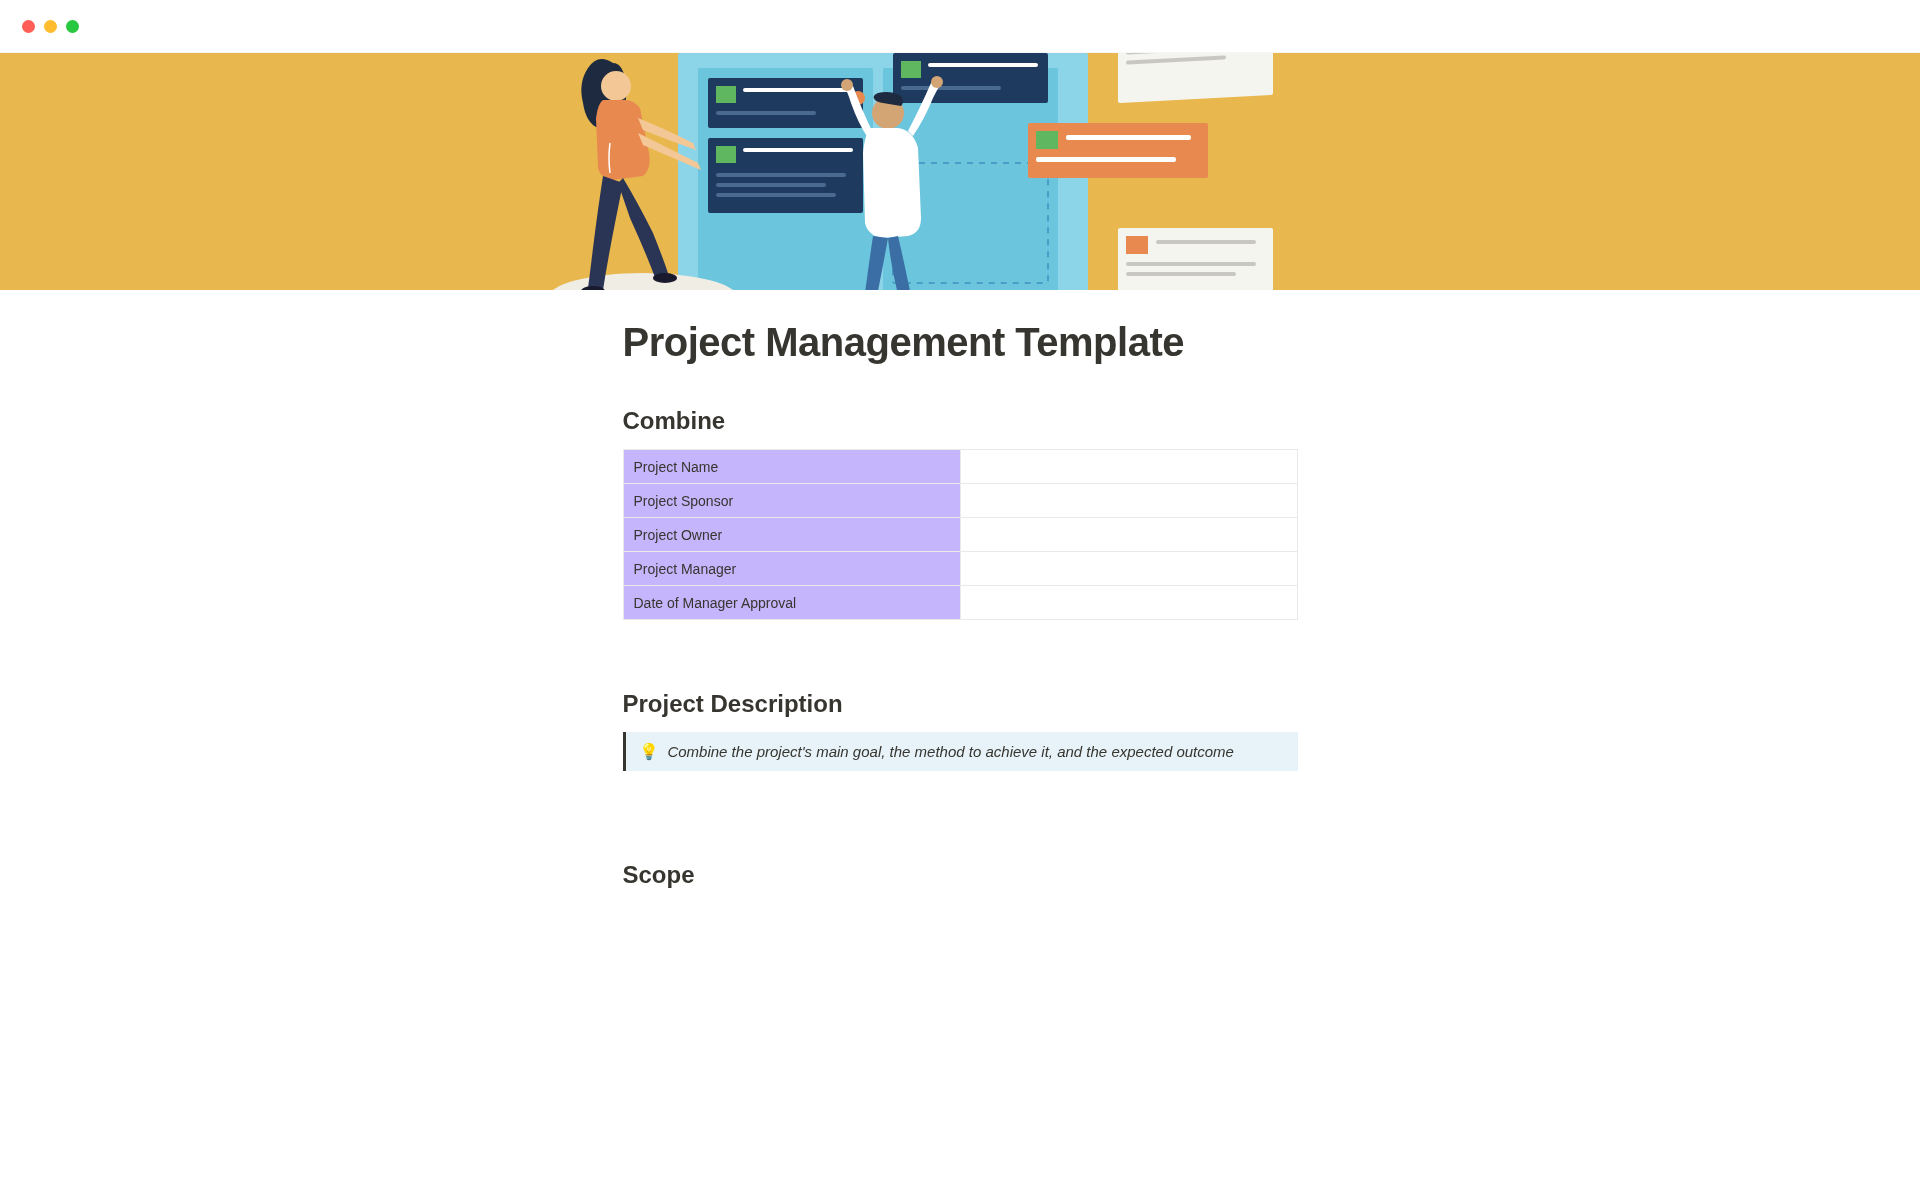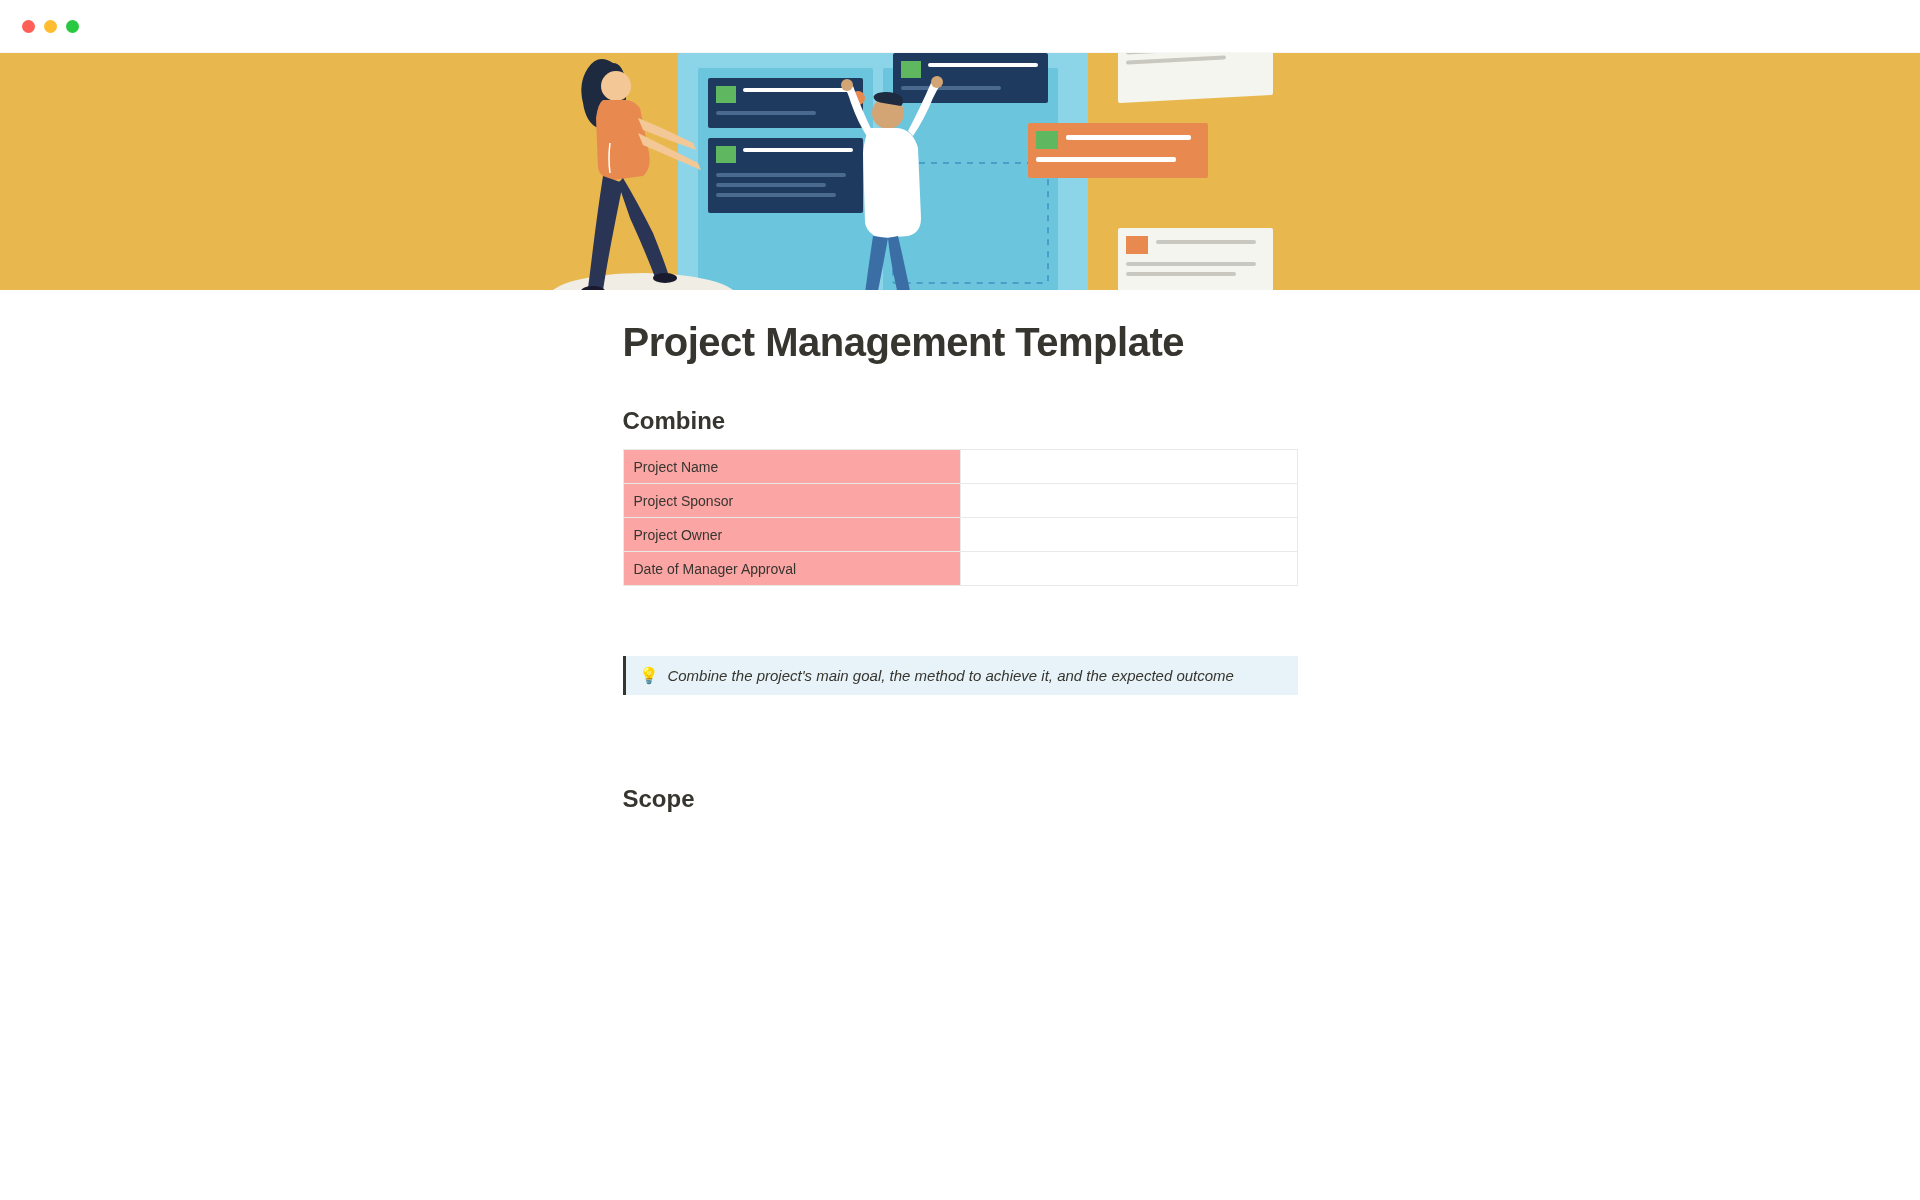--- a/index.html
+++ b/index.html
@@ -76,21 +76,21 @@
       border-collapse: collapse;
       margin-bottom: 70px;
     }
     .summary-table td {
       border: 1px solid #e9e9e7;
       padding: 8px 10px;
       font-size: 14px;
       height: 34px;
     }
     .summary-table td.label-cell {
-      background: #fca5a5;
+      background: #c4b5fd;
       width: 50%;
       font-weight: 500;
       color: #37352f;
     }
     .summary-table td.value-cell {
       background: #ffffff;
       width: 50%;
     }
     
     .callout {
@@ -240,26 +240,31 @@
         </tr>
         <tr>
           <td class="label-cell">Project Sponsor</td>
           <td class="value-cell"></td>
         </tr>
         <tr>
           <td class="label-cell">Project Owner</td>
           <td class="value-cell"></td>
         </tr>
         <tr>
+          <td class="label-cell">Project Manager</td>
+          <td class="value-cell"></td>
+        </tr>
+        <tr>
           <td class="label-cell">Date of Manager Approval</td>
           <td class="value-cell"></td>
         </tr>
       </tbody>
     </table>
 
+    <h2 class="section-heading">Project Description</h2>
 
     <div class="callout">
       <span class="callout-icon">💡</span>
       <span class="callout-text">Combine the project's main goal, the method to achieve it, and the expected outcome</span>
     </div>
 
     <h2 class="partial-heading">Scope</h2>
   </div>
 </div>
 

